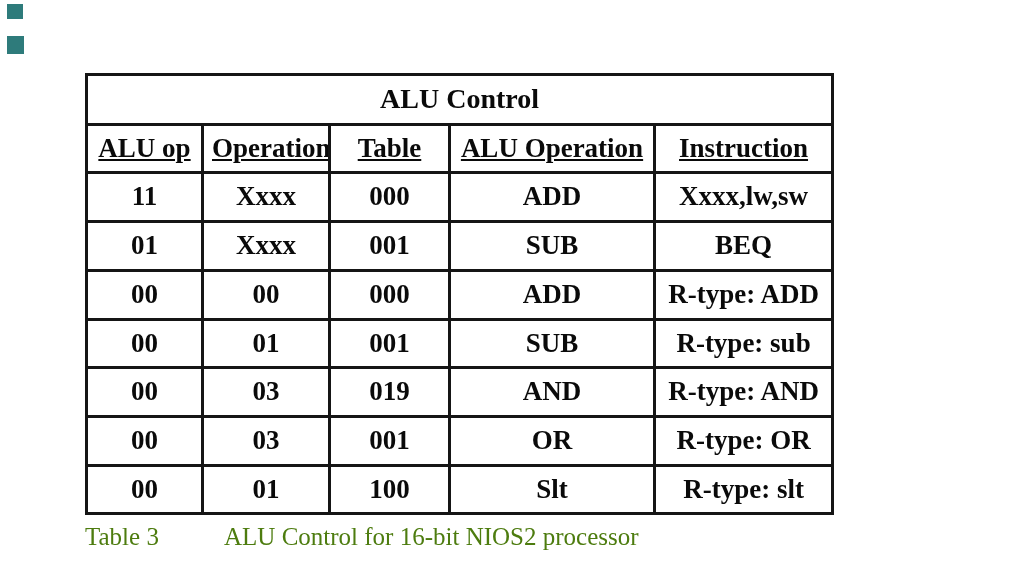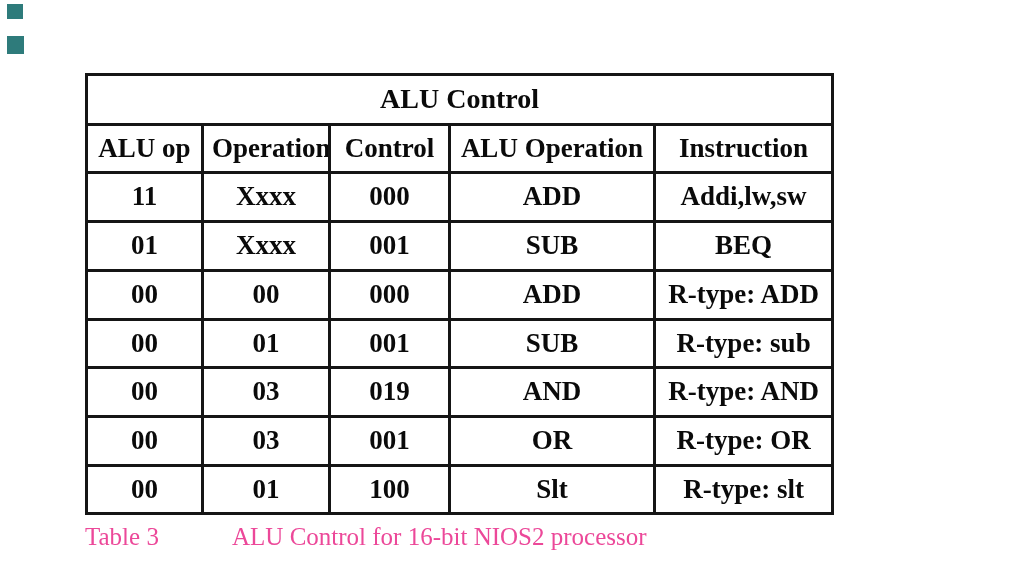--- a/index.html
+++ b/index.html
@@ -40,41 +40,41 @@
     font-size: 27px;
     line-height: 1.1;
     color: #0a0a0a;
     overflow: hidden;
     white-space: nowrap;
   }
   tr.title-row { height: 47px; }
   tr.title-row td {
     font-size: 28px;
   }
-  tr.header-row { height: 39px; }
+  tr.header-row { height: 39px; text-decoration: underline; }
   tr.data-row { height: 39px; margin-top: 44px; }
 
   .caption {
     position: absolute;
     left: 85px;
     top: 522px;
     width: 700px;
     font-size: 25px;
     line-height: 30px;
     font-weight: normal;
-    color: #ec4899;
+    color: #4d7c0f;
     white-space: nowrap;
   }
   .caption .caption-label {
     display: inline-block;
   }
   .caption .caption-text {
     display: inline-block;
     position: absolute;
-    left: 147px; 
+    left: 139px; 
     top: 0;
   }
 </style>
 </head>
 <body>
 
 <div class="marker marker-1" style="background: rgb(46, 123, 123);"></div>
 <div class="marker marker-2" style="background: rgb(46, 123, 123);"></div>
 
 <table class="alu">
@@ -85,30 +85,30 @@
     <col style="width:205px">
     <col style="width:178px">
   </colgroup>
   <tbody>
     <tr class="title-row">
       <td colspan="5">ALU Control</td>
     </tr>
     <tr class="header-row">
       <td>ALU op</td>
       <td>Operation</td>
-      <td>Control</td>
+      <td>Table</td>
       <td>ALU Operation</td>
       <td>Instruction</td>
     </tr>
     <tr class="data-row">
       <td>11</td>
       <td>Xxxx</td>
       <td>000</td>
       <td>ADD</td>
-      <td>Addi,lw,sw</td>
+      <td>Xxxx,lw,sw</td>
     </tr>
     <tr class="data-row">
       <td>01</td>
       <td>Xxxx</td>
       <td>001</td>
       <td>SUB</td>
       <td>BEQ</td>
     </tr>
     <tr class="data-row">
       <td>00</td>

